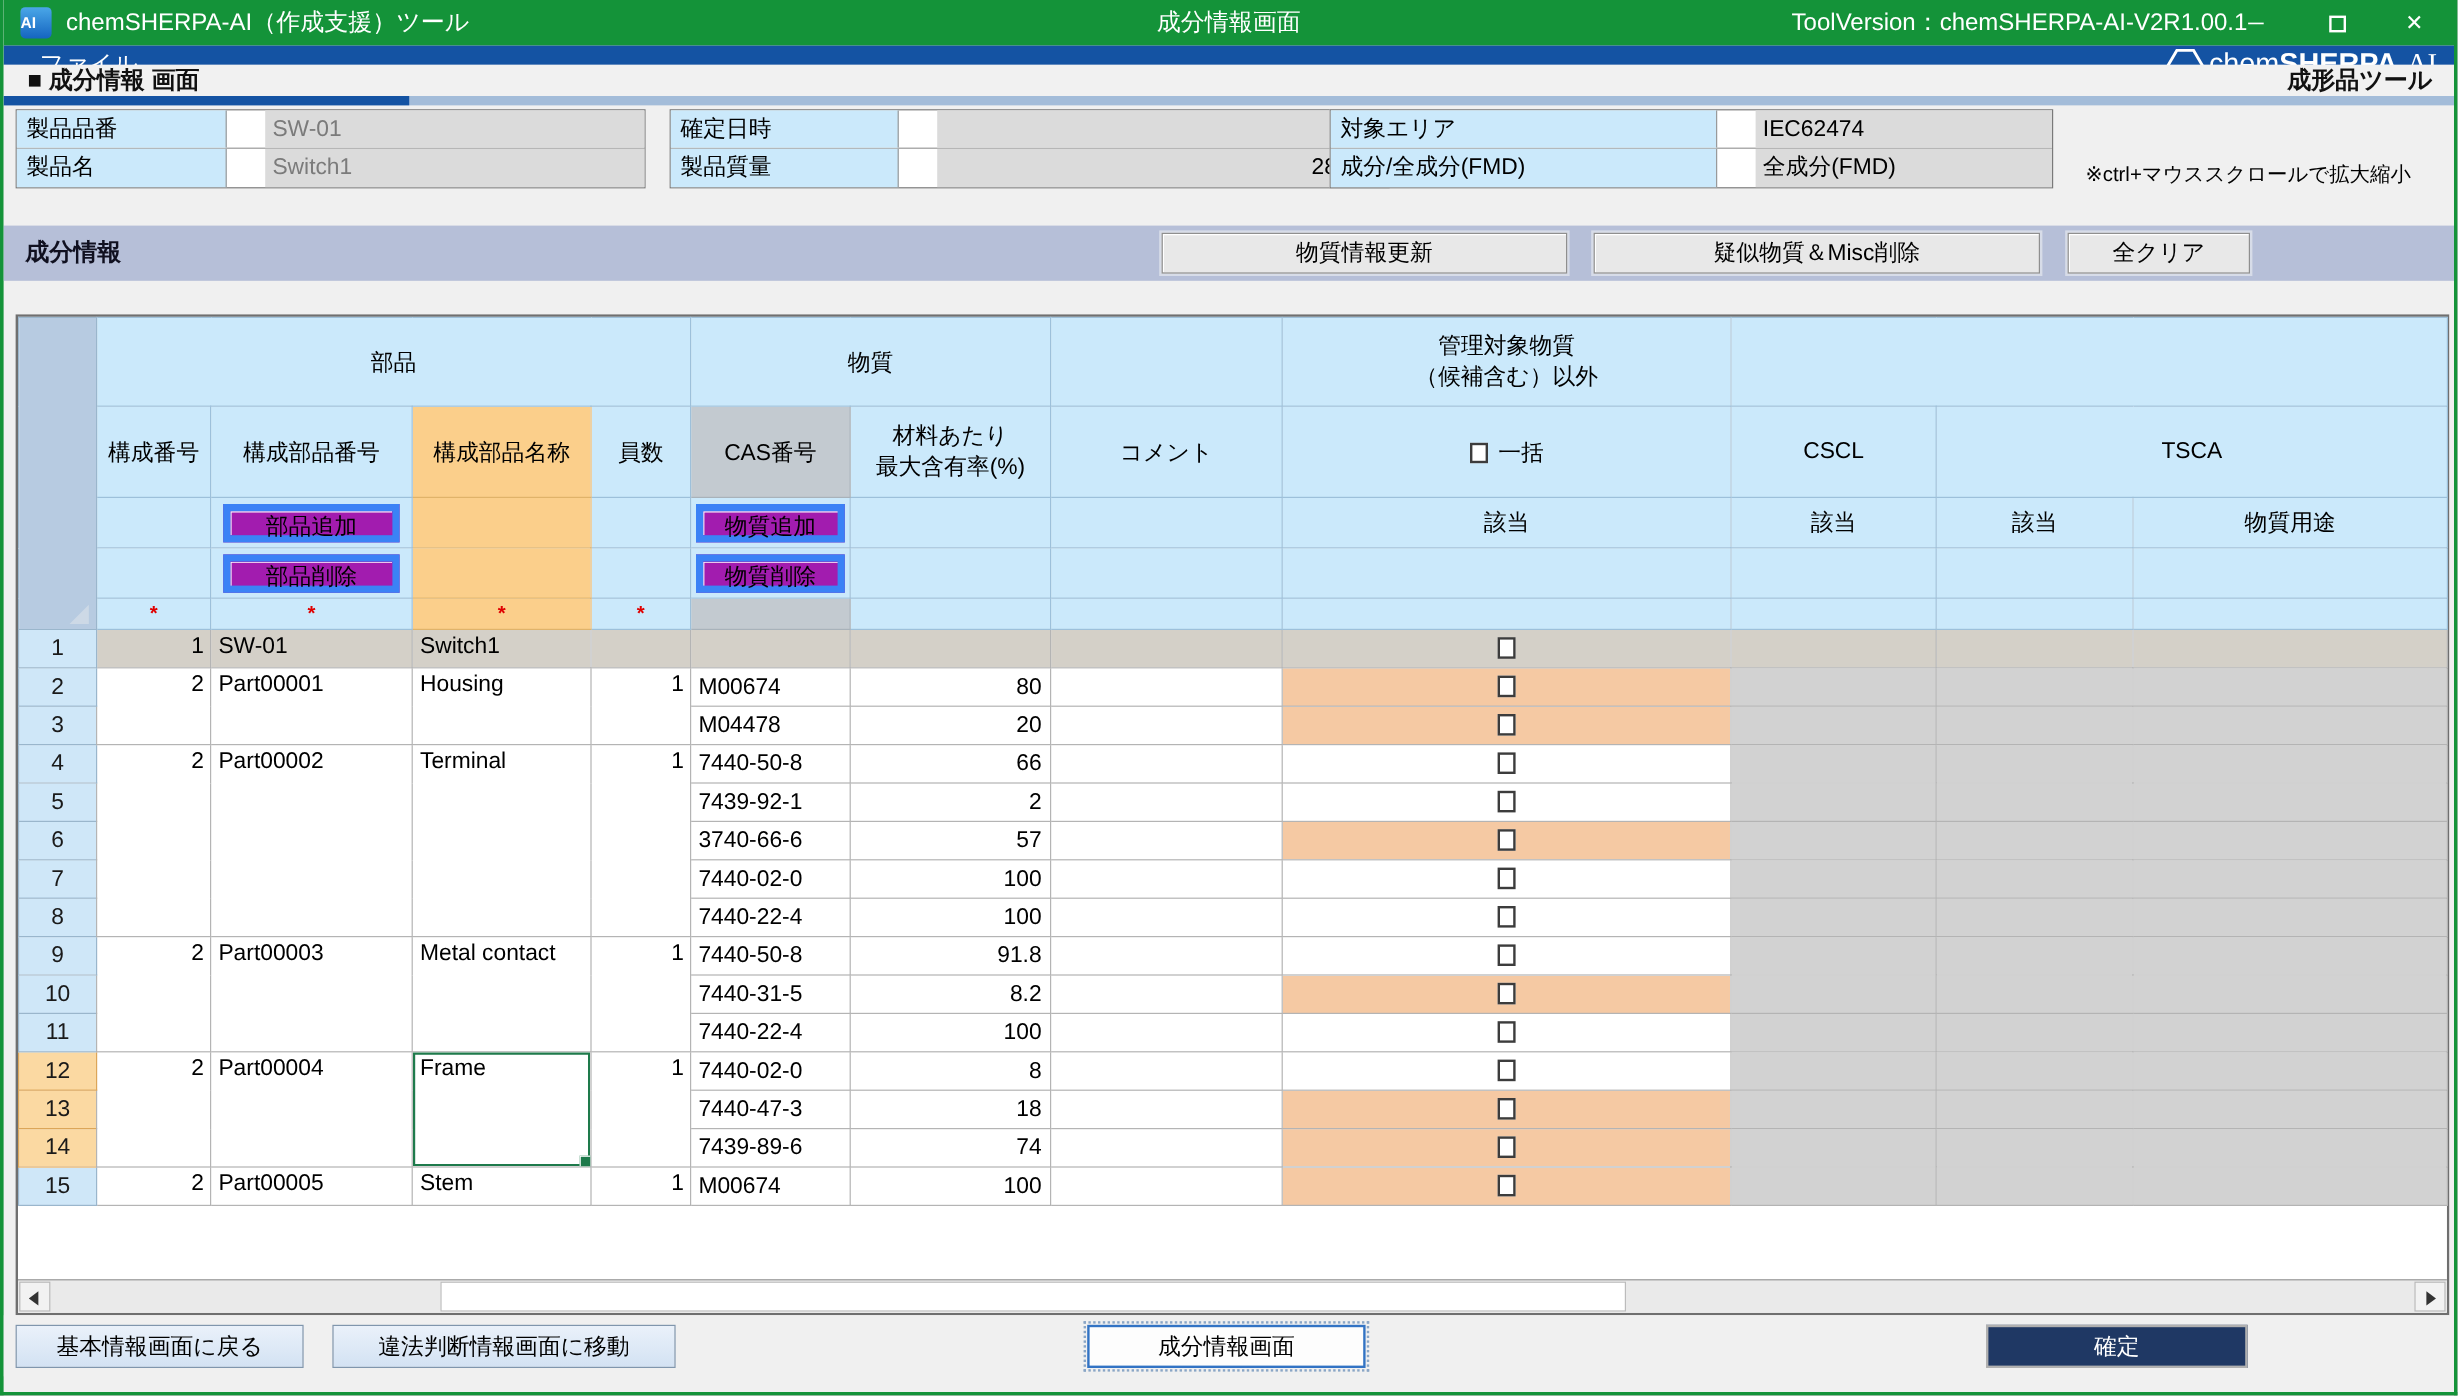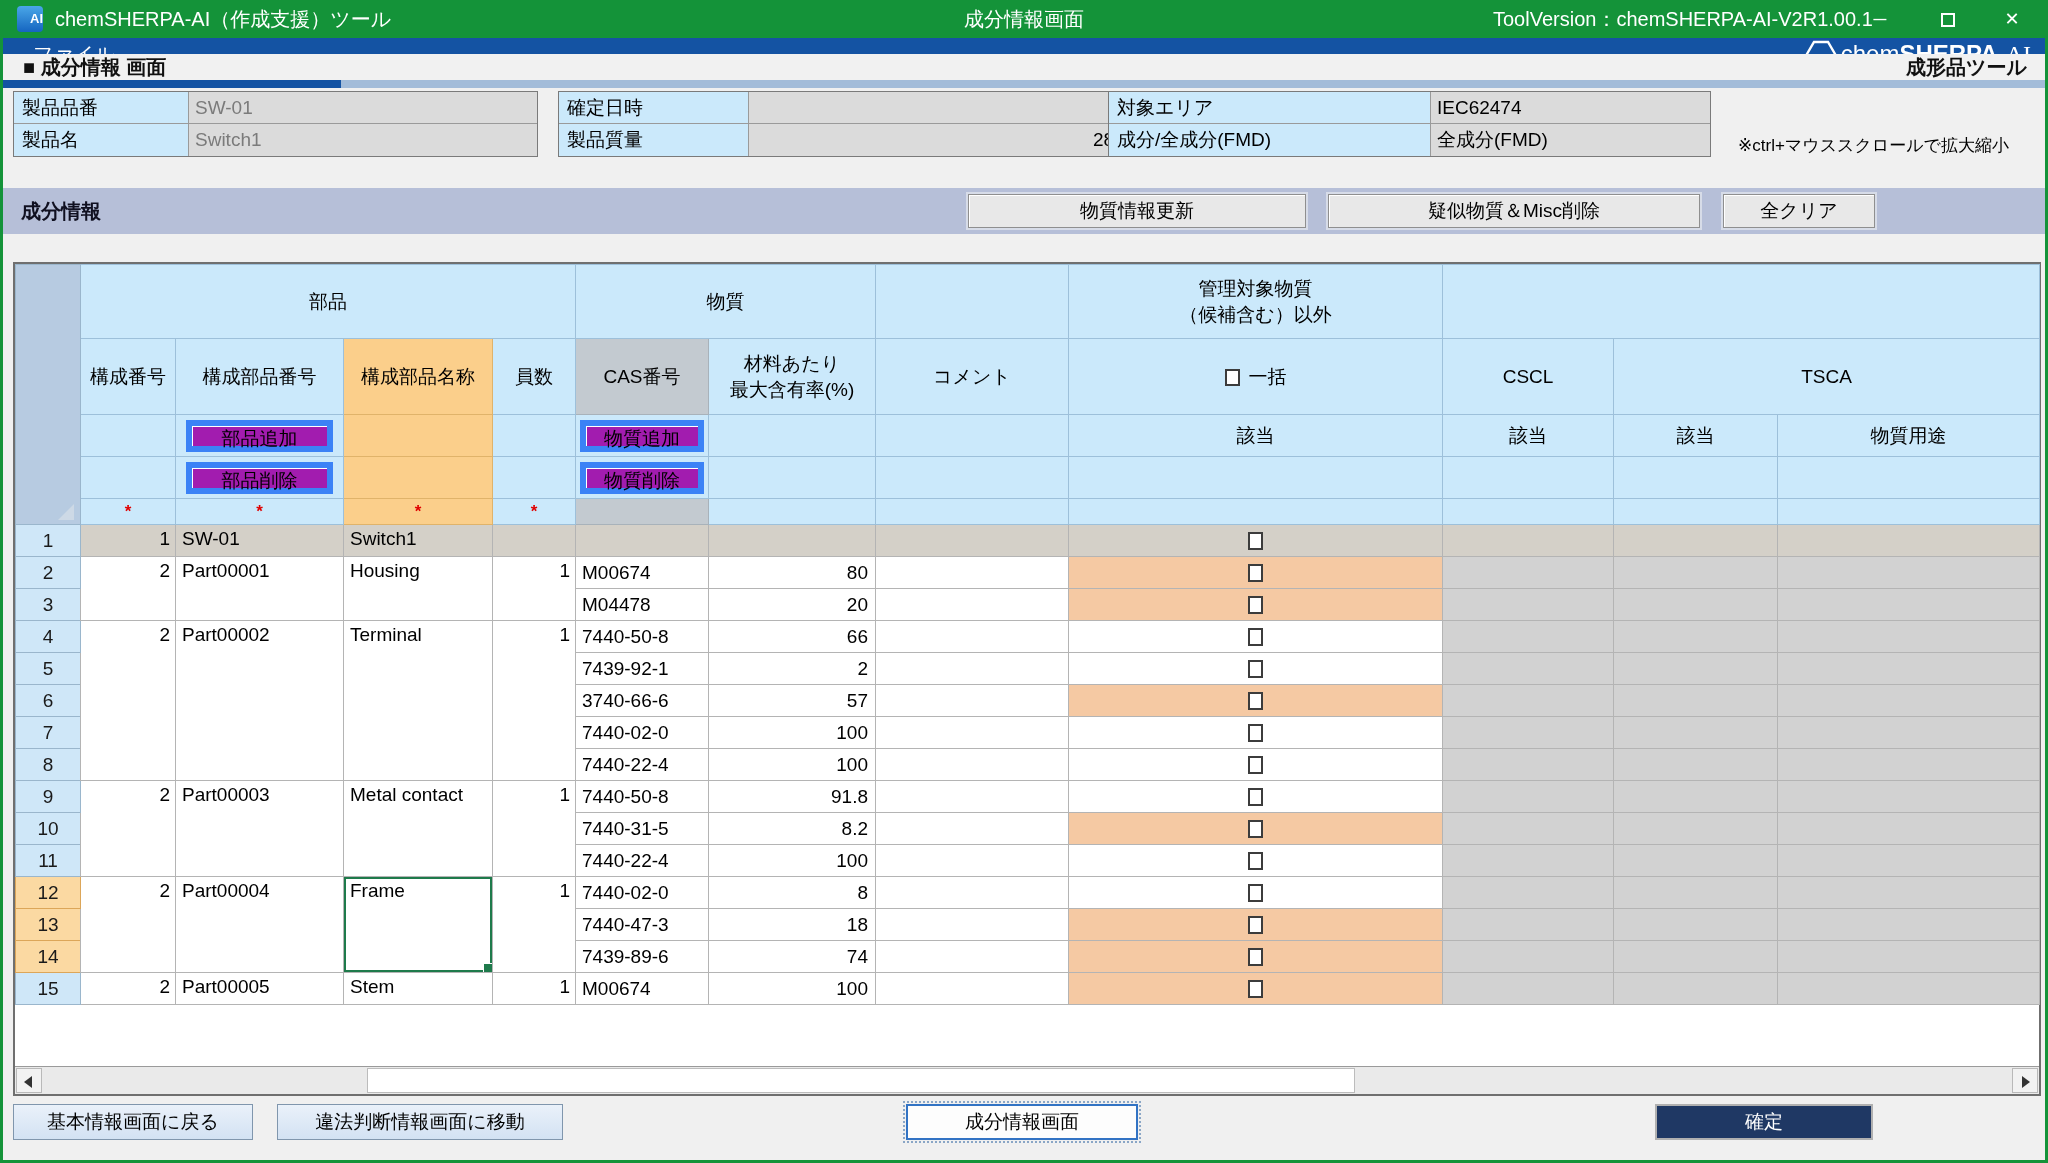--- a/index.html
+++ b/index.html
@@ -3,21 +3,21 @@
 <meta charset="utf-8">
 <style>
   * { margin:0; padding:0; box-sizing:border-box; }
   body { background:#888; font-family:"Liberation Sans","DejaVu Sans",sans-serif; }
   .window { position:relative; width:2048px; height:1163px; background:#f0f0f0; overflow:hidden;
             border-left:3px solid #149339; border-right:3px solid #149339; border-bottom:3px solid #149339; }
 
   
   .titlebar { position:relative; height:38px; background:#149339; color:#fff; }
   .app-icon { position:absolute; left:14px; top:6px; width:26px; height:26px; background:linear-gradient(#4aa7e8,#1565c0);
-              border-radius:4px; color:#fff; font-weight:bold; font-size:13px; text-align:right; line-height:26px; }
+              border-radius:4px; color:#fff; font-weight:bold; font-size:13px; text-align:left; line-height:26px; }
   .t-title { position:absolute; left:52px; top:0; line-height:38px; font-size:20px; }
   .t-center { position:absolute; left:50%; transform:translateX(-50%); top:0; line-height:38px; font-size:20px; }
   .t-version { position:absolute; left:1490px; top:0; line-height:38px; font-size:20px; }
   .win-btn { position:absolute; top:0; width:50px; height:38px; text-align:center; line-height:38px; font-size:18px; color:#fff; cursor:pointer; }
   .wb-min { right:140px; } .wb-max { right:72px; } .wb-close { right:8px; }
   .wb-max i { display:inline-block; width:14px; height:14px; border:2px solid #fff; vertical-align:middle; }
 
   
   .menubar { position:relative; height:16px; background:#1453a3; color:#fff; }
   .menu-file { position:absolute; left:30px; line-height:32px; font-size:20px; }
@@ -28,21 +28,21 @@
   
   .screen-header { position:relative; height:26px; background:#f1f1f1;text-align:right; }
   .screen-title { position:absolute; left:20px; top:0; line-height:26px; font-size:20px; font-weight:bold; color:#111; }
   .tool-type { position:absolute; right:18px; top:0; line-height:26px; font-size:20px; font-weight:bold; color:#111; }
   .progress { height:8px; background:#a3bcd9; }
   .progress-fill { width:338px; height:8px; background:#1453a3; }
 
   
   .form-area { position:relative; height:100px; background:#f0f0f0; }
   .fbox { position:absolute; top:3px; border:1px solid #7a7a7a; background:#fff; }
-  .frow { display:flex; height:32px; border-bottom:1px solid #9a9a9a; }
+  .frow { display:flex; height:32px; border-bottom:1px solid #9a9a9a;gap:32px; }
   .frow:last-child { border-bottom:none; }
   .flabel { background:#cbe9fb; border-right:1px solid #9a9a9a; font-size:19px; line-height:31px; padding-left:8px; color:#000; }
   .fvalue { background:#dbdbdb; font-size:19px; line-height:31px; padding:0 6px; color:#000; flex:1; }
   .fvalue.dim { color:#7b7b7b; }
   .fvalue.rt { text-align:right; }
   .box1 { left:10px; width:525px; } .box1 .flabel { width:175px; }
   .box2 { left:555px; width:600px; } .box2 .flabel { width:190px; }
   .box3 { left:1105px; width:603px; } .box3 .flabel { width:322px; }
   .zoom-note { position:absolute; left:1735px; top:46px; font-size:17px; color:#000; }
 

